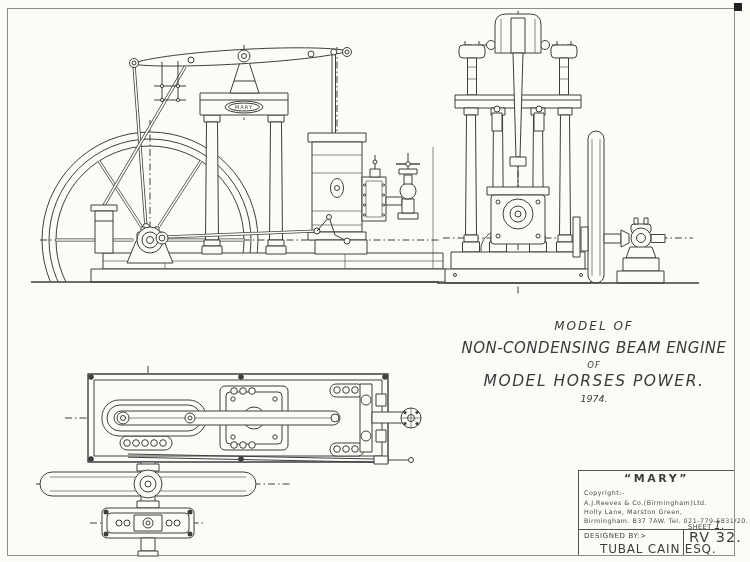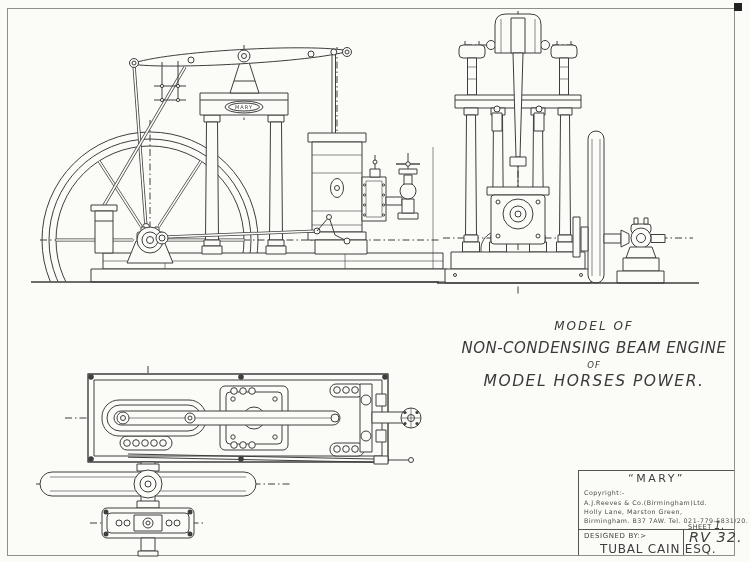--- a/index.html
+++ b/index.html
@@ -24,25 +24,25 @@
         font-style:italic;color:#3a3a3a;}
   .n1{font-size:12px;letter-spacing:2px;}
   .n2{font-size:15px;letter-spacing:.5px;margin-top:6px;white-space:nowrap;}
   .n3{font-size:8.5px;margin-top:3px;letter-spacing:1px;}
   .n4{font-size:15.5px;letter-spacing:1.5px;margin-top:2px;}
   .n5{font-size:6.5px;margin-top:9px;letter-spacing:1px;}
   .n6{font-size:9px;margin-top:3px;letter-spacing:.5px;}
   .n7{font-size:9.5px;margin-top:3px;}
   .tb-line{position:absolute;background:#55554f;}
   .tb-name{position:absolute;left:578px;top:472px;width:157px;text-align:center;
-           font-size:11px;font-weight:normal;letter-spacing:2.5px;}
+           font-size:11px;font-weight:bold;letter-spacing:2.5px;}
   .tb-small{position:absolute;left:584px;font-size:6.3px;letter-spacing:.5px;color:#4a4a46;}
   .tb-designed{position:absolute;left:584px;top:532px;font-size:7px;letter-spacing:.6px;}
   .tb-designer{position:absolute;left:600px;top:542px;font-size:12px;letter-spacing:.8px;}
-  .tb-rv{position:absolute;left:689px;top:529px;font-size:14.5px;letter-spacing:1px;font-style:italic;}
+  .tb-rv{position:absolute;left:689px;top:529px;font-size:14.5px;letter-spacing:1px;}
   .tb-sheet{position:absolute;left:688px;top:520px;font-size:6.5px;letter-spacing:.5px;text-align:center;}
   .tb-sheet .num{font-size:10px;font-style:italic;}
 </style>
 </head>
 <body>
 
 <div class="sheet">
   <div class="sheet-border"></div>
   <div class="corner-mark"></div>
 
@@ -376,20 +376,21 @@
       <rect class="f" x="111" y="178" width="14" height="13"></rect>
       <rect class="f" x="108" y="191" width="20" height="5"></rect>
     </g>
   </svg>
 
   <div class="note">
     <div class="n1">MODEL OF</div>
     <div class="n2">NON-CONDENSING  BEAM  ENGINE</div>
     <div class="n3">OF</div>
     <div class="n4">MODEL  HORSES  POWER.</div>
+    <div class="n7">1974.</div>
   </div>
 
   <div>
     <div class="tb-line" style="left:578px;top:470px;width:1px;height:85px;"></div>
     <div class="tb-line" style="left:578px;top:470px;width:156px;height:1px;"></div>
     <div class="tb-line" style="left:578px;top:529px;width:156px;height:1px;"></div>
     <div class="tb-line" style="left:683px;top:529px;width:1px;height:26px;"></div>
 
     <div class="tb-name">“MARY”</div>
     <div class="tb-small" style="top:489px;">Copyright:-</div>

